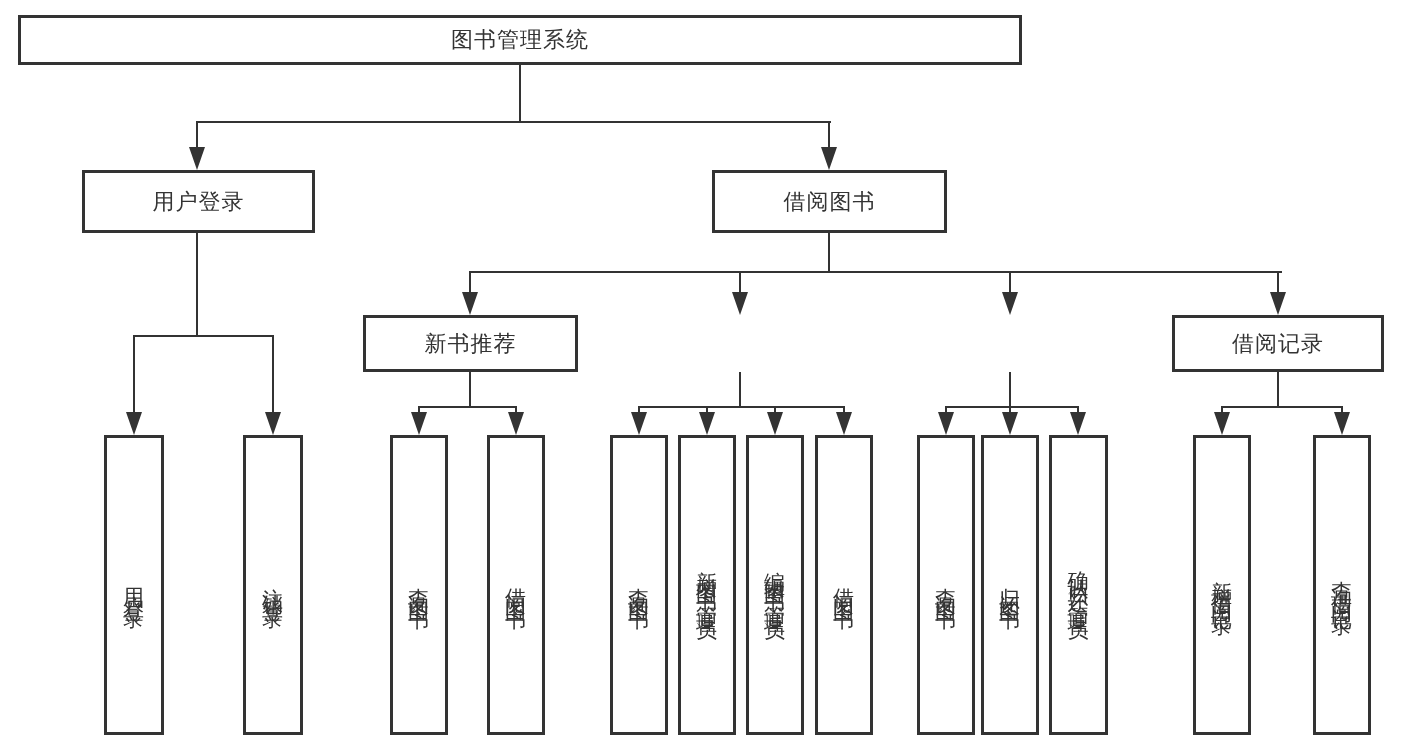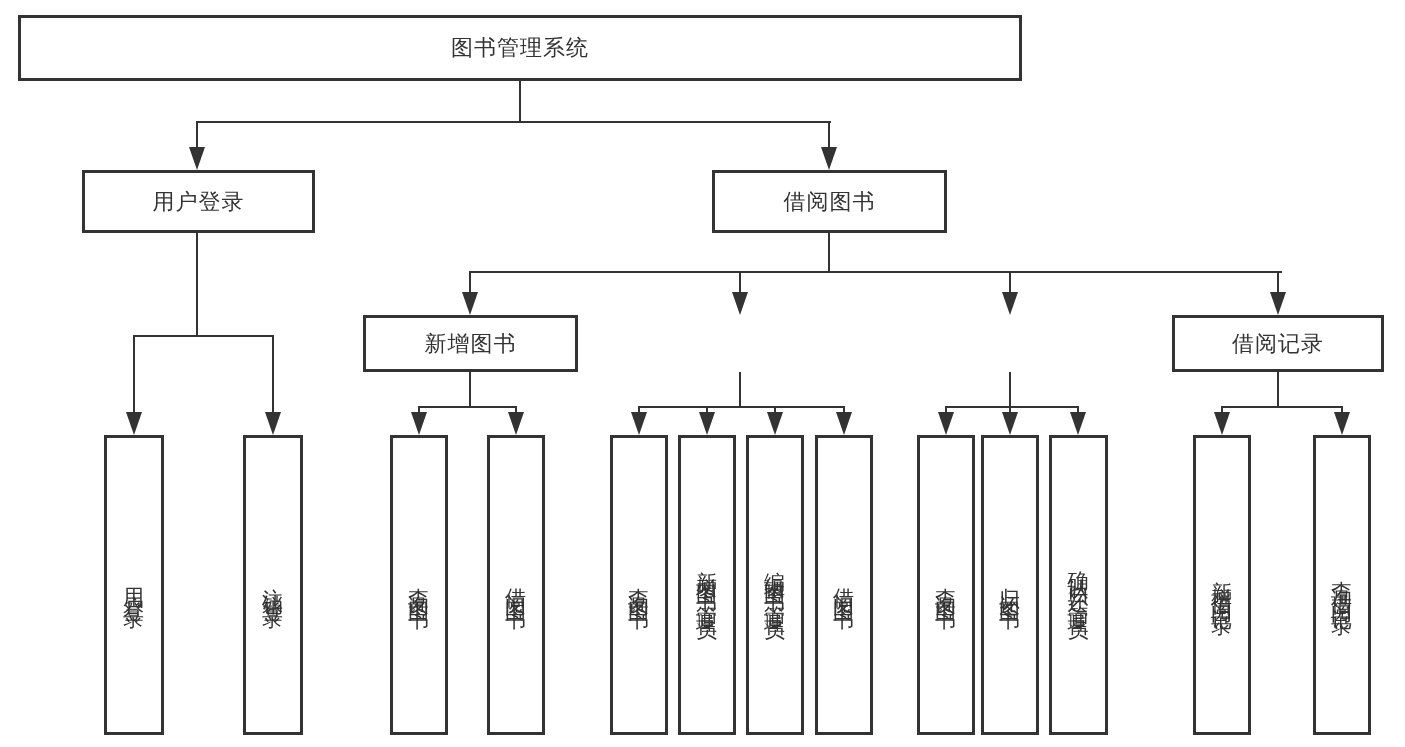--- a/index.html
+++ b/index.html
@@ -57,21 +57,21 @@
     letter-spacing:0.5px;
     z-index:3;
     white-space:nowrap;
   }
 </style>
 </head>
 <body>
 
 <div class="canvas">
 
-  <div class="box" style="left:18px;top:15px;width:1004px;height:66px;">
+  <div class="box" style="left:18px;top:15px;width:1004px;height:50px;">
     <span>图书管理系统</span>
   </div>
 
   <div class="vline" style="left:519px;top:65px;height:57px;"></div>
   <div class="hline" style="left:197px;top:121px;width:634px;"></div>
   <div class="vline" style="left:196px;top:121px;height:32px;"></div>
   <div class="arrow" style="left:189px;top:147px;"></div>
   <div class="vline" style="left:828px;top:121px;height:32px;"></div>
   <div class="arrow" style="left:821px;top:147px;"></div>
 
@@ -94,21 +94,21 @@
   <div class="vline" style="left:469px;top:271px;height:26px;"></div>
   <div class="arrow" style="left:462px;top:292px;"></div>
   <div class="vline" style="left:739px;top:271px;height:26px;"></div>
   <div class="arrow" style="left:732px;top:292px;"></div>
   <div class="vline" style="left:1009px;top:271px;height:26px;"></div>
   <div class="arrow" style="left:1002px;top:292px;"></div>
   <div class="vline" style="left:1277px;top:271px;height:26px;"></div>
   <div class="arrow" style="left:1270px;top:292px;"></div>
 
   <div class="box" style="left:363px;top:315px;width:215px;height:57px;">
-    <span>新增图书</span>
+    <span>新书推荐</span>
   </div>
   <div class="box" style="left:1172px;top:315px;width:212px;height:57px;">
     <span>借阅记录</span>
   </div>
 
   <div class="vline" style="left:469px;top:372px;height:36px;"></div>
   <div class="hline" style="left:419px;top:406px;width:98px;"></div>
   <div class="vline" style="left:418px;top:406px;height:14px;"></div>
   <div class="arrow" style="left:411px;top:412px;"></div>
   <div class="vline" style="left:515px;top:406px;height:14px;"></div>

